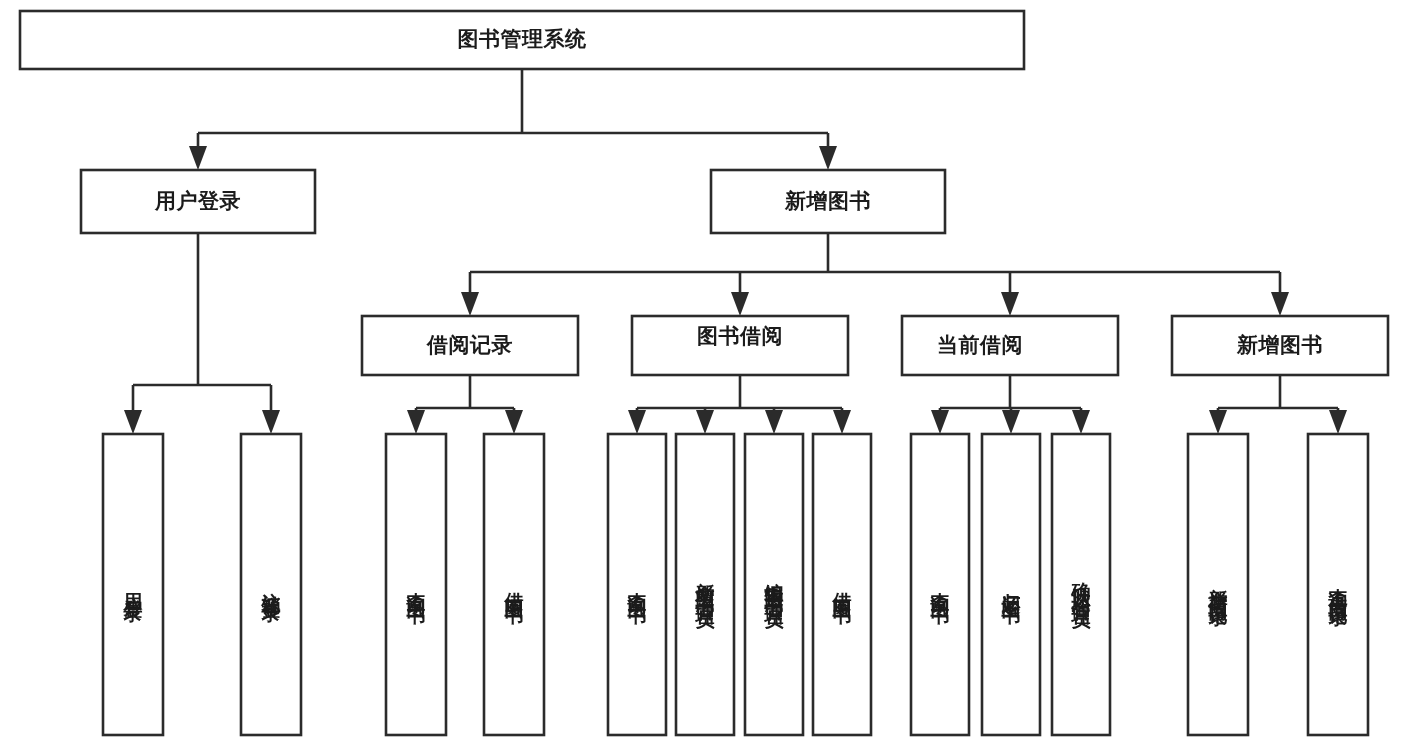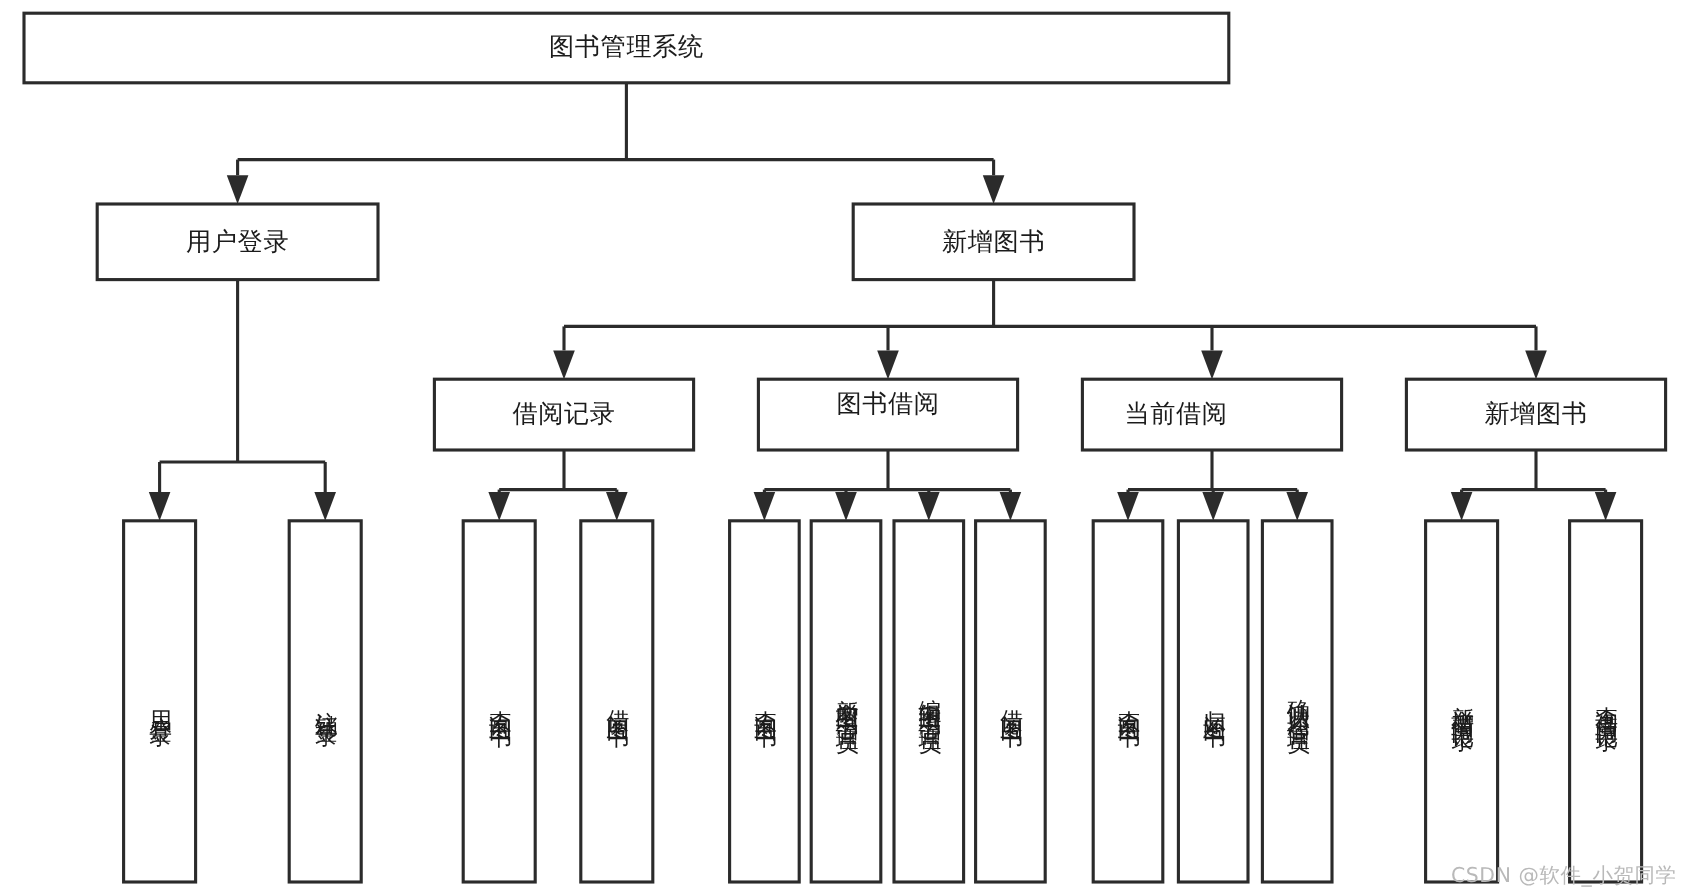--- a/index.html
+++ b/index.html
@@ -11,20 +11,21 @@
     width: 1405px;
     height: 747px;
     font-family: "DejaVu Sans", "Liberation Sans", sans-serif;
     overflow: hidden;
   }
   #diagram-root {
     position: relative;
     width: 1405px;
     height: 747px;
     background: #ffffff;
+    font-weight: bold;
   }
   svg#diagram-svg {
     position: absolute;
     left: 0;
     top: 0;
     width: 1405px;
     height: 747px;
   }
   .node-rect {
     fill: #ffffff;
@@ -176,14 +177,13 @@
       <div class="node-label vertical" style="left: 676px; top: 434px; width: 58px; height: 301px;">新增图书（管理员）</div>
       <div class="node-label vertical" style="left: 745px; top: 434px; width: 58px; height: 301px;">编辑图书（管理员）</div>
       <div class="node-label vertical" style="left: 813px; top: 434px; width: 58px; height: 301px;">借阅图书</div>
       <div class="node-label vertical" style="left: 911px; top: 434px; width: 58px; height: 301px;">查询图书</div>
       <div class="node-label vertical" style="left: 982px; top: 434px; width: 58px; height: 301px;">归还图书</div>
       <div class="node-label vertical" style="left: 1052px; top: 434px; width: 58px; height: 301px;">确认归还（管理员）</div>
       <div class="node-label vertical" style="left: 1188px; top: 434px; width: 60px; height: 301px;">新增借阅记录</div>
       <div class="node-label vertical" style="left: 1308px; top: 434px; width: 60px; height: 301px;">查询借阅记录</div>
     </div>
 
-  <div class="watermark">CSDN @软件_小贺同学</div>
 </div>
 
 </body></html>

